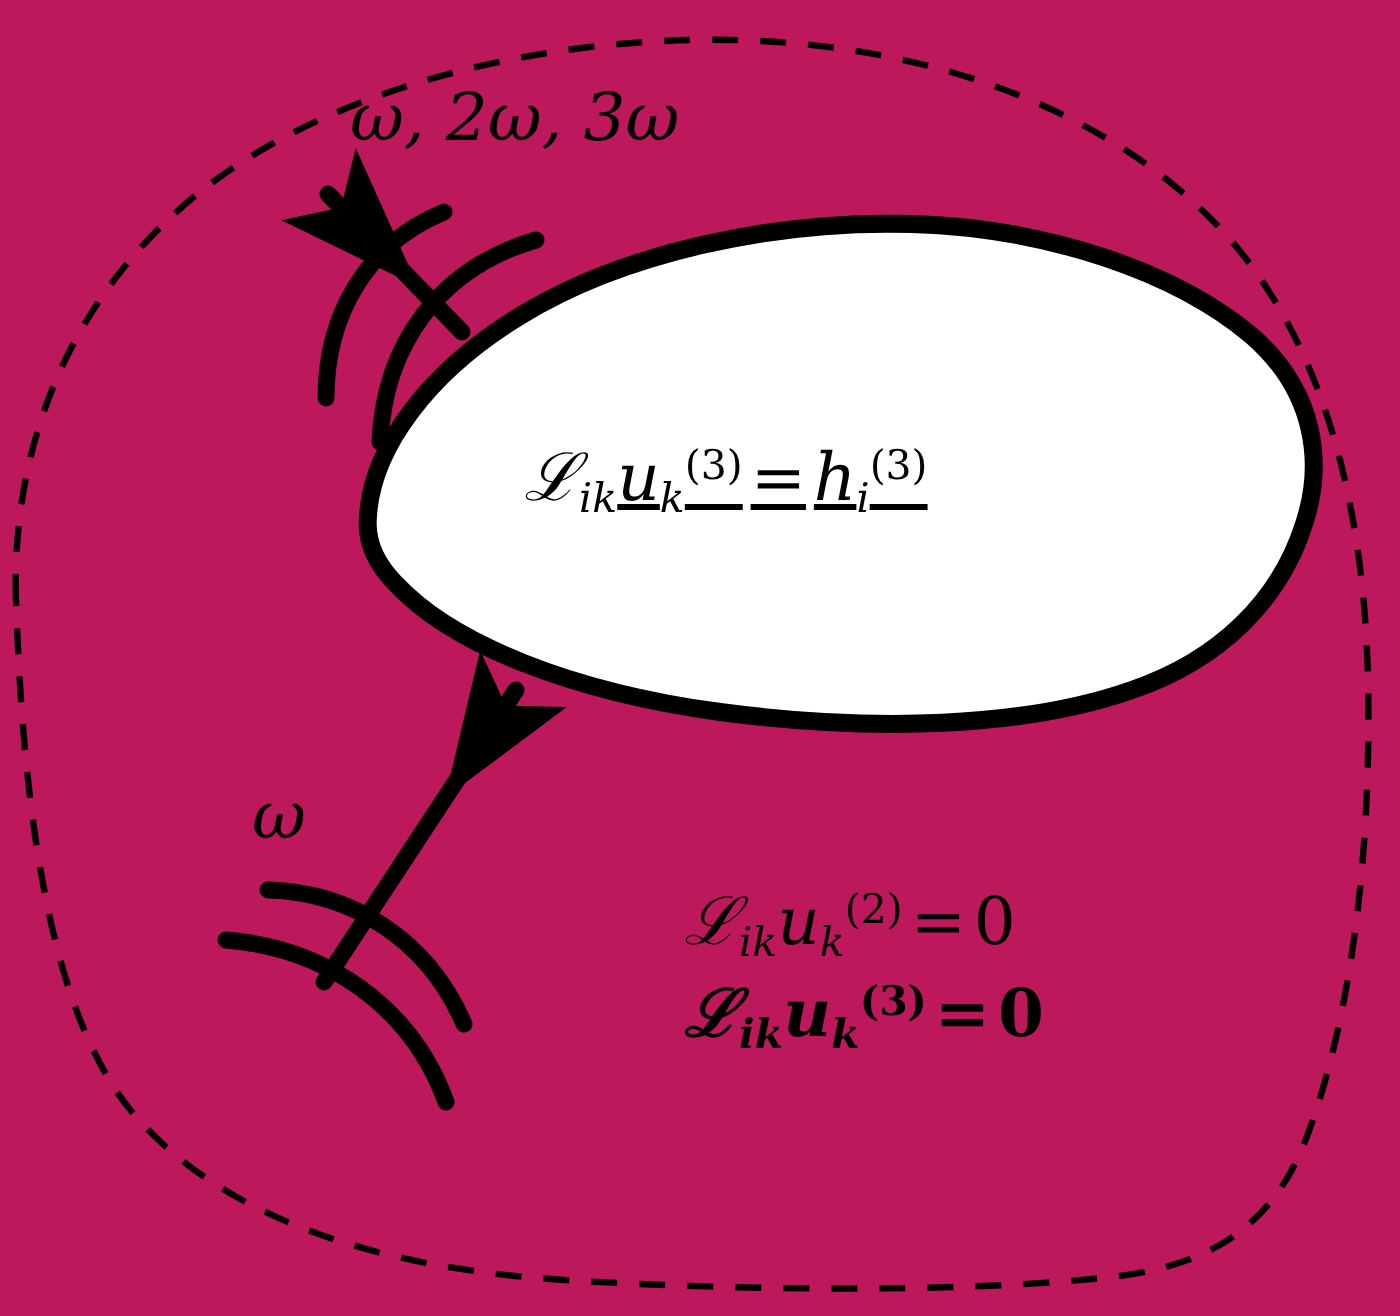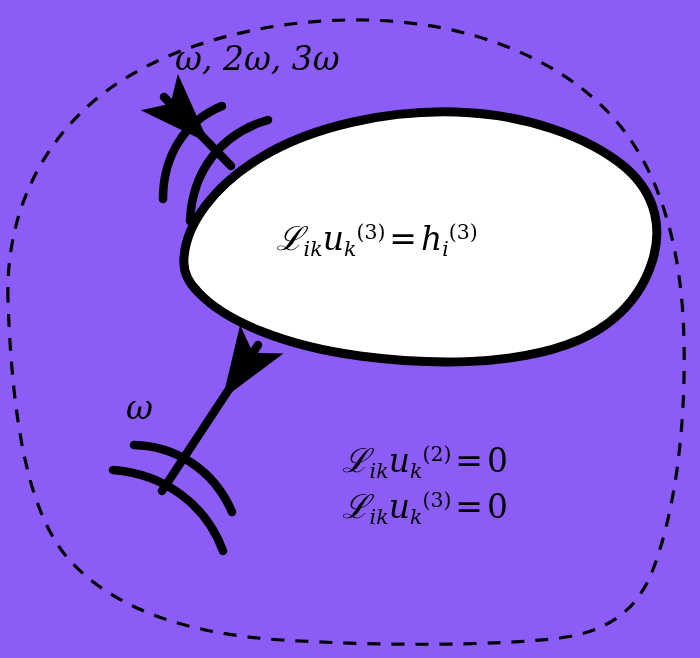--- a/index.html
+++ b/index.html
@@ -4,21 +4,21 @@
 <style>
   html, body {
     margin: 0;
     padding: 0;
     background: #ffffff;
   }
   #figure {
     position: relative;
     width: 700px;
     height: 658px;
-    background: #8b5cf6;
+    background: #be185d;
     overflow: hidden;
     font-family: "DejaVu Serif", "Liberation Serif", serif;
   }
   #figure svg {
     position: absolute;
     left: 0;
     top: 0;
     width: 700px;
     height: 658px;
   }
@@ -123,31 +123,31 @@
       <path d="M 162 491 L 258 345" fill="none" stroke="#000000" stroke-width="8.5" stroke-linecap="round" marker-end="url(#arrowheadUR)"></path>
     </g>
 
   </svg>
 
   <div class="math upper-label" style="left:175px; top:42px;">ω, 2ω, 3ω</div>
 
   <div class="math omega-label" style="left:126px; top:391px;">ω</div>
 
 
-  <div class="math eqbox" style="left:276px; top:222px;">
+  <div class="math eqbox" style="left:262px; top:222px;text-decoration:underline;">
     <span class="nobreak">
       <span class="scriptL">ℒ</span><sub class="idx">ik</sub><span class="mathit">u</span><sub class="idx">k</sub><sup class="pw">(3)</sup><span class="op-eq">=</span><span class="mathit">h</span><sub class="idx">i</sub><sup class="pw">(3)</sup>
     </span>
   </div>
 
   <div class="math eqbox" style="left:342px; top:444px;text-align:center;">
     <span class="nobreak">
       <span class="scriptL">ℒ</span><sub class="idx">ik</sub><span class="mathit">u</span><sub class="idx">k</sub><sup class="pw">(2)</sup><span class="op-eq">=</span><span>0</span>
     </span>
   </div>
 
-  <div class="math eqbox" style="left:342px; top:490px;">
+  <div class="math eqbox" style="left:342px; top:490px;font-weight:bold;">
     <span class="nobreak">
       <span class="scriptL">ℒ</span><sub class="idx">ik</sub><span class="mathit">u</span><sub class="idx">k</sub><sup class="pw">(3)</sup><span class="op-eq">=</span><span>0</span>
     </span>
   </div>
 
 </div>
 
 </body></html>

